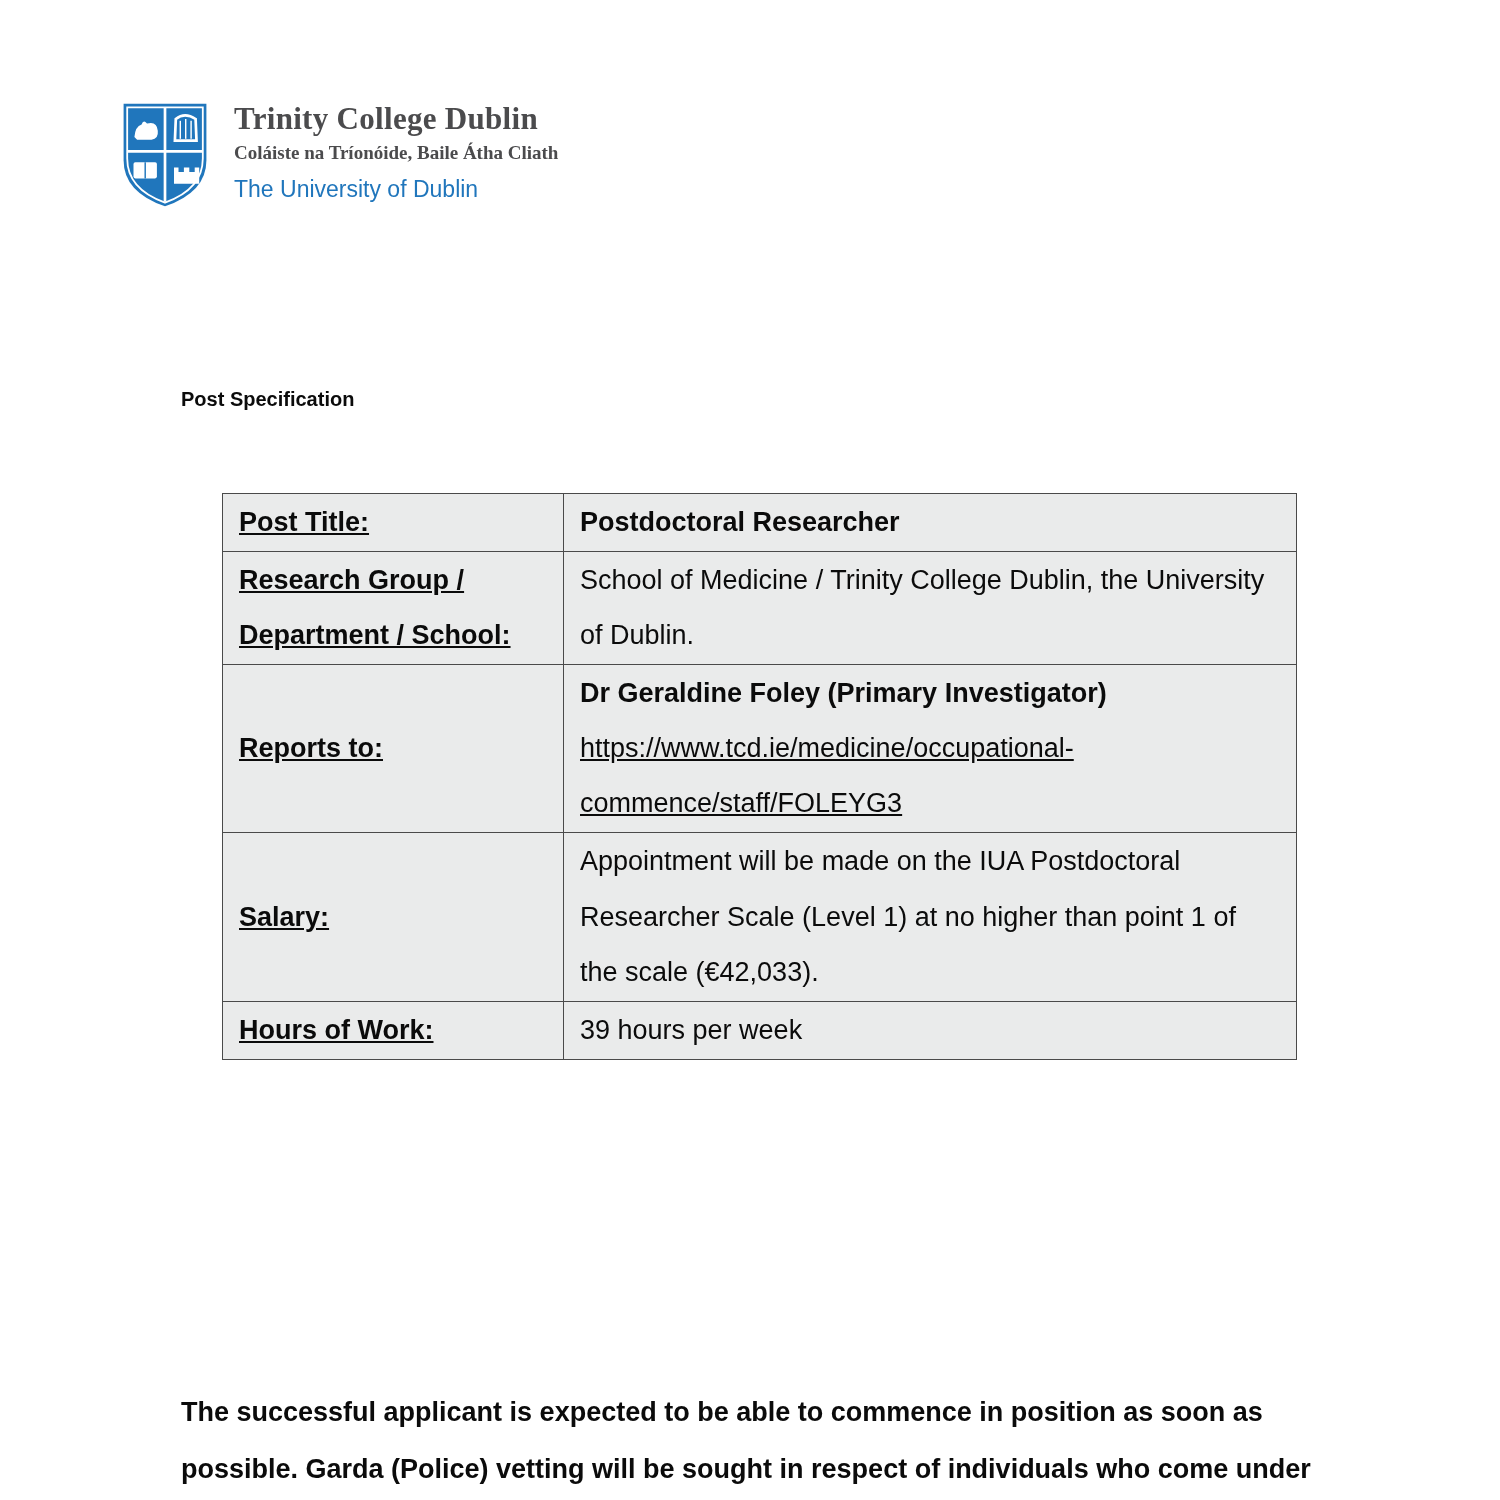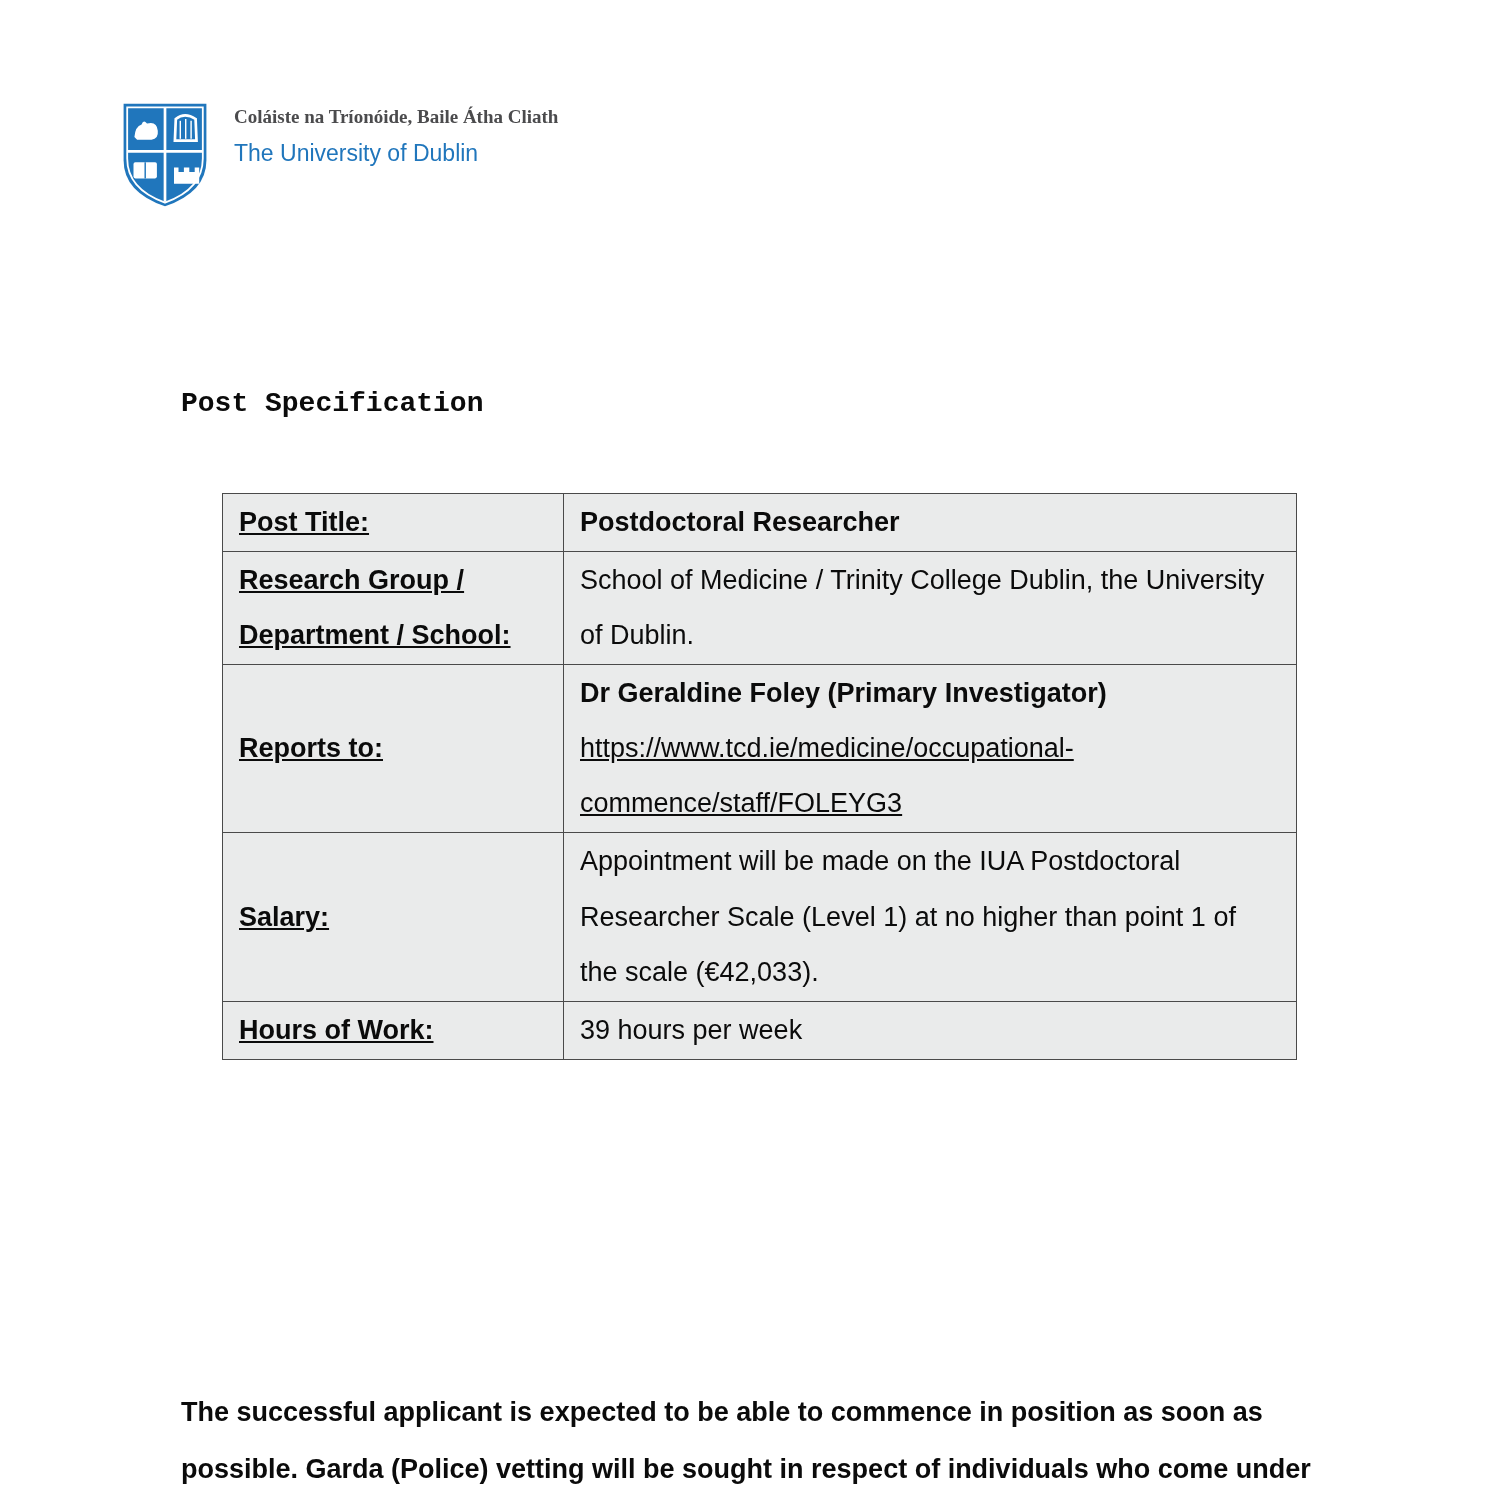--- a/index.html
+++ b/index.html
@@ -8,21 +8,21 @@
     font-family:"Liberation Sans", sans-serif;color:#0b0b0b;
   }
   
   .logo-block{position:absolute;top:95px;left:120px;display:flex;gap:24px;align-items:flex-start;}
   .crest{width:90px;height:120px;flex:0 0 auto;}
   .logo-text{padding-top:6px;}
   .logo-title{font-family:"Liberation Serif", serif;font-weight:bold;font-size:31px;color:#4b4b4d;letter-spacing:.3px;}
   .logo-subtitle{font-family:"Liberation Serif", serif;font-weight:bold;font-size:19px;color:#4b4b4d;margin-top:5px;}
   .logo-tagline{font-size:23px;color:#2076bc;margin-top:12px;}
   
-  .heading{position:absolute;left:181px;top:388px;font-size:28px;font-weight:bold;font-family:Liberation Mono, monospace;}
+  .heading{position:absolute;left:181px;top:388px;font-size:20px;font-weight:bold;}
   
   .spec-table{position:absolute;left:222px;top:493px;width:1075px;border-collapse:collapse;table-layout:fixed;}
   .spec-table td{
     border:1px solid #4a4a4a;background:#eaebeb;font-size:27px;
     padding:1px 16px;vertical-align:middle;line-height:2.04;
   }
   td.label{font-weight:bold;width:308px;text-decoration:underline;}
   td.value{}
   .bold{font-weight:bold;}
   .link{color:#0b0b0b;text-decoration:underline;cursor:pointer;}
@@ -51,20 +51,21 @@
       <line x1="67" y1="22" x2="67" y2="42" stroke="#ffffff" stroke-width="1.6"></line>
       <line x1="73" y1="20" x2="73" y2="42" stroke="#ffffff" stroke-width="1.6"></line>
       <line x1="79" y1="22" x2="79" y2="42" stroke="#ffffff" stroke-width="1.6"></line>
 
       <rect x="15" y="68" width="26" height="18" rx="2" fill="#ffffff"></rect>
       <line x1="28" y1="68" x2="28" y2="86" stroke="#2076bc" stroke-width="1.6"></line>
 
       <path d="M60,92 v-18 h5 v5 h6 v-5 h6 v5 h6 v-5 h5 v18 z" fill="#ffffff"></path>
     </svg>
     <div class="logo-text">
+      <div class="logo-title">Trinity College Dublin</div>
       <div class="logo-subtitle">Coláiste na Tríonóide, Baile Átha Cliath</div>
       <div class="logo-tagline">The University of Dublin</div>
     </div>
   </div>
 
   <div class="heading">Post Specification</div>
 
   <table class="spec-table">
     <tbody>
       <tr>

